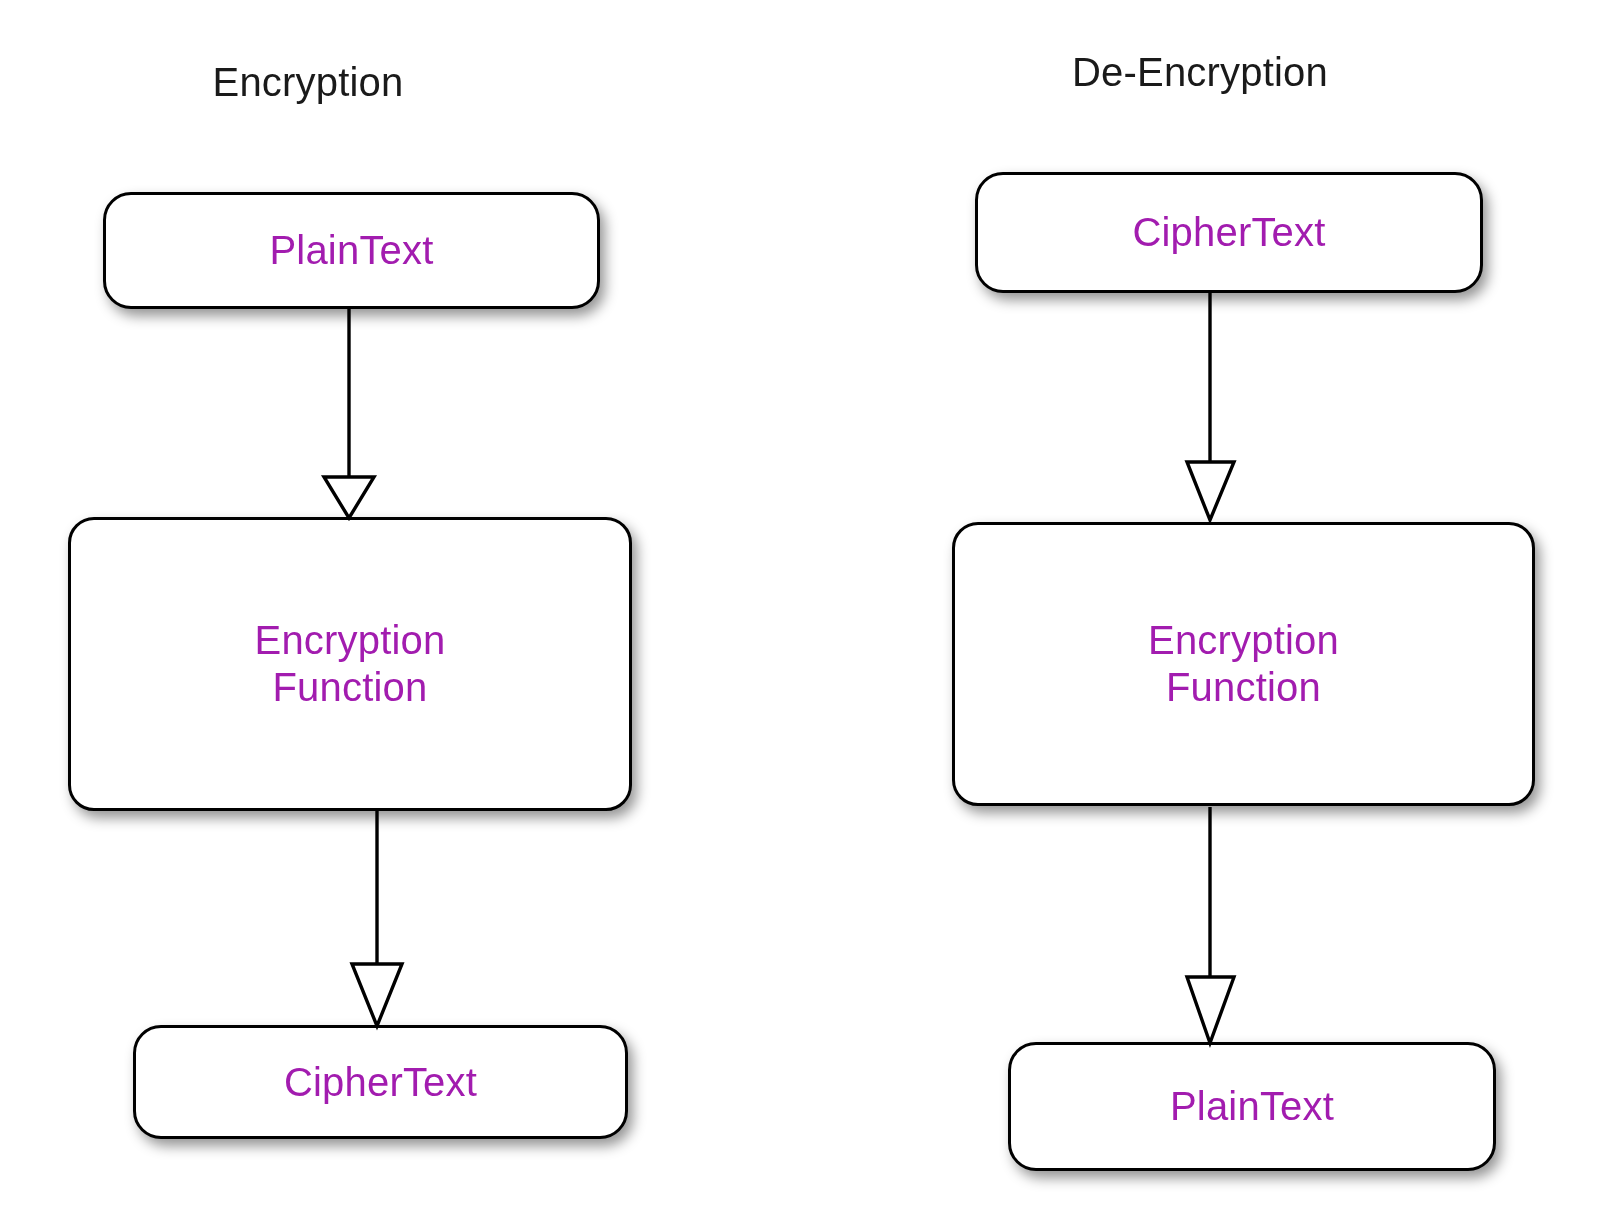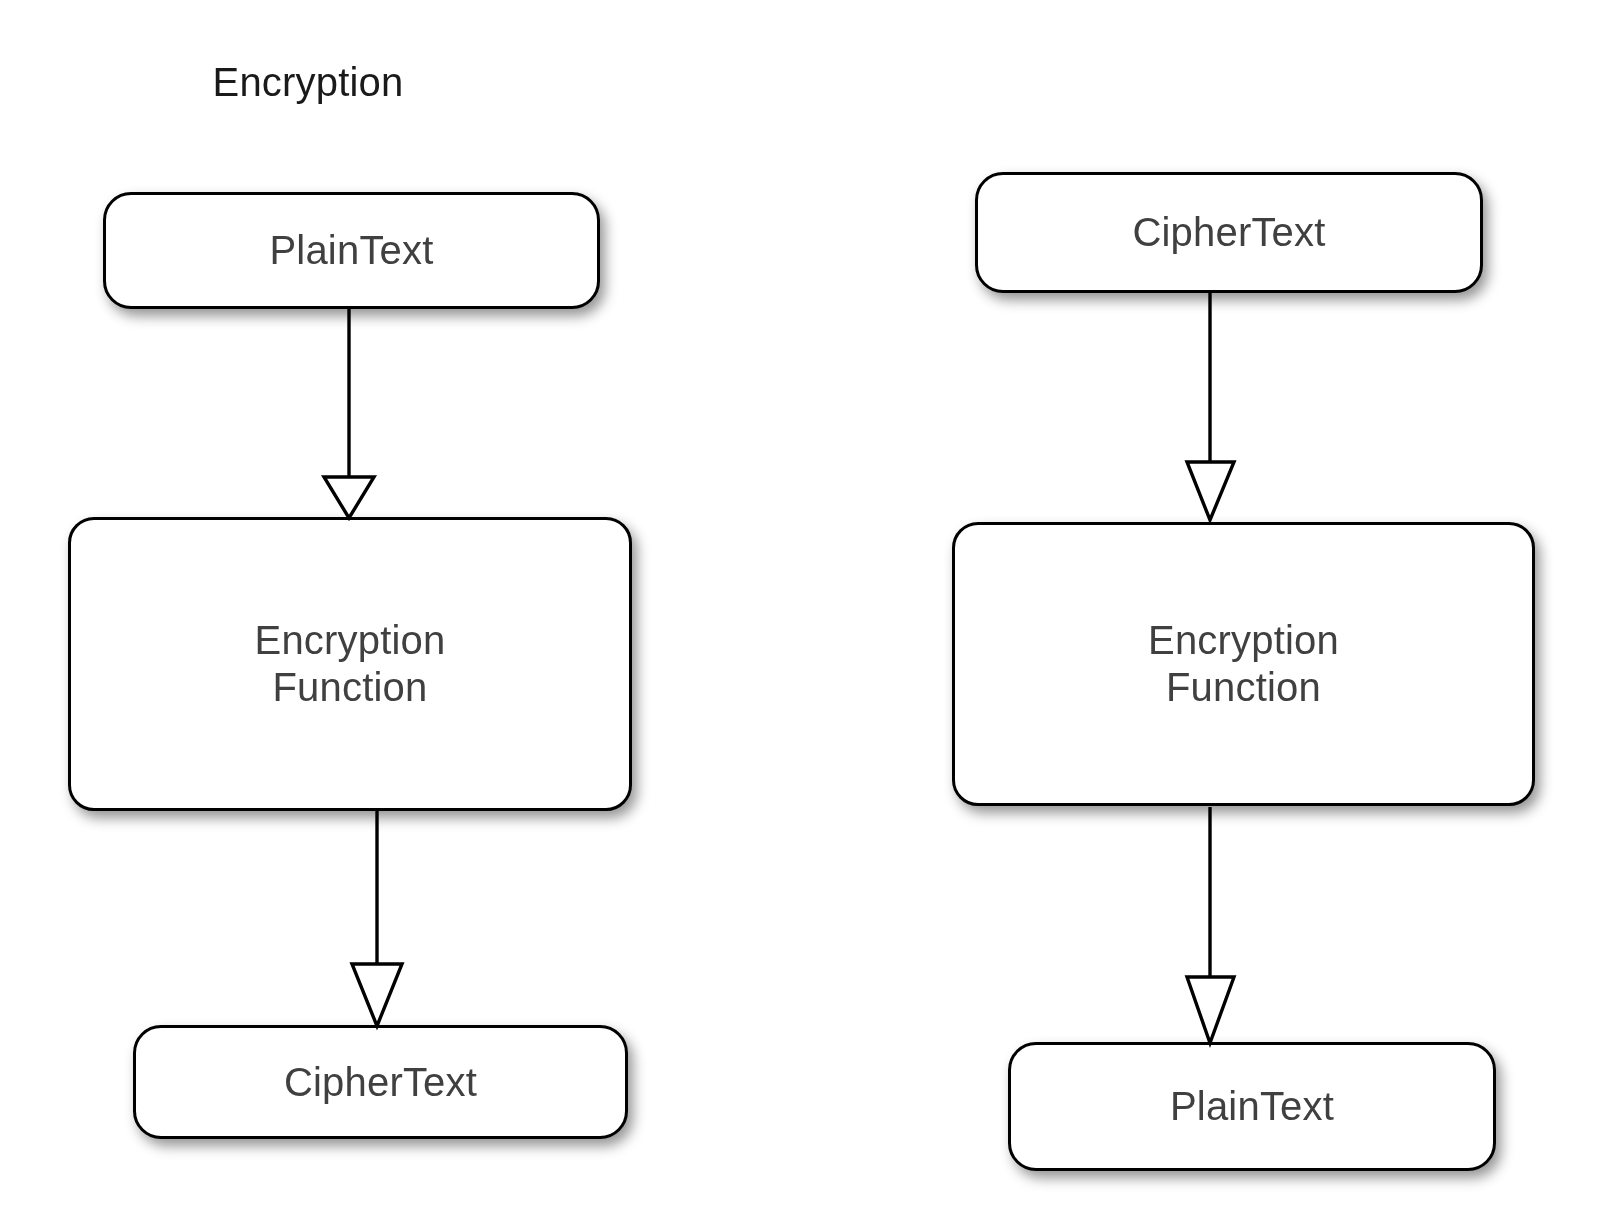--- a/index.html
+++ b/index.html
@@ -48,21 +48,21 @@
     border-radius: 26px;
     box-shadow: 5px 7px 13px rgba(0, 0, 0, 0.42);
     display: flex;
     align-items: center;
     justify-content: center;
     text-align: center;
   }
   .node .node-label {
     font-size: 40px;
     line-height: 1.17;
-    color: #404040;
+    color: #a21caf;
     white-space: pre-line;
     letter-spacing: 0.2px;
   }
 
   
   #node-l-plaintext   { left: 103px; top: 172px;  width: 497px; height: 117px; border-radius: 28px; }
   #node-l-function    { left: 68px;  top: 497px;  width: 564px; height: 294px; border-radius: 26px; }
   #node-l-ciphertext  { left: 133px; top: 1005px; width: 495px; height: 114px; border-radius: 28px; }
 
   
@@ -91,20 +91,21 @@
     fill: #ffffff;
   }
 </style>
 </head>
 <body>
 
 <div id="canvas">
 
   <div class="col-title" id="title-encryption">Encryption</div>
 
+  <div class="col-title" id="title-deencryption">De-Encryption</div>
 
   <div class="node" id="node-l-plaintext">
     <span class="node-label">PlainText</span>
   </div>
 
   <div class="node" id="node-l-function">
     <span class="node-label">Encryption
 Function</span>
   </div>
 

